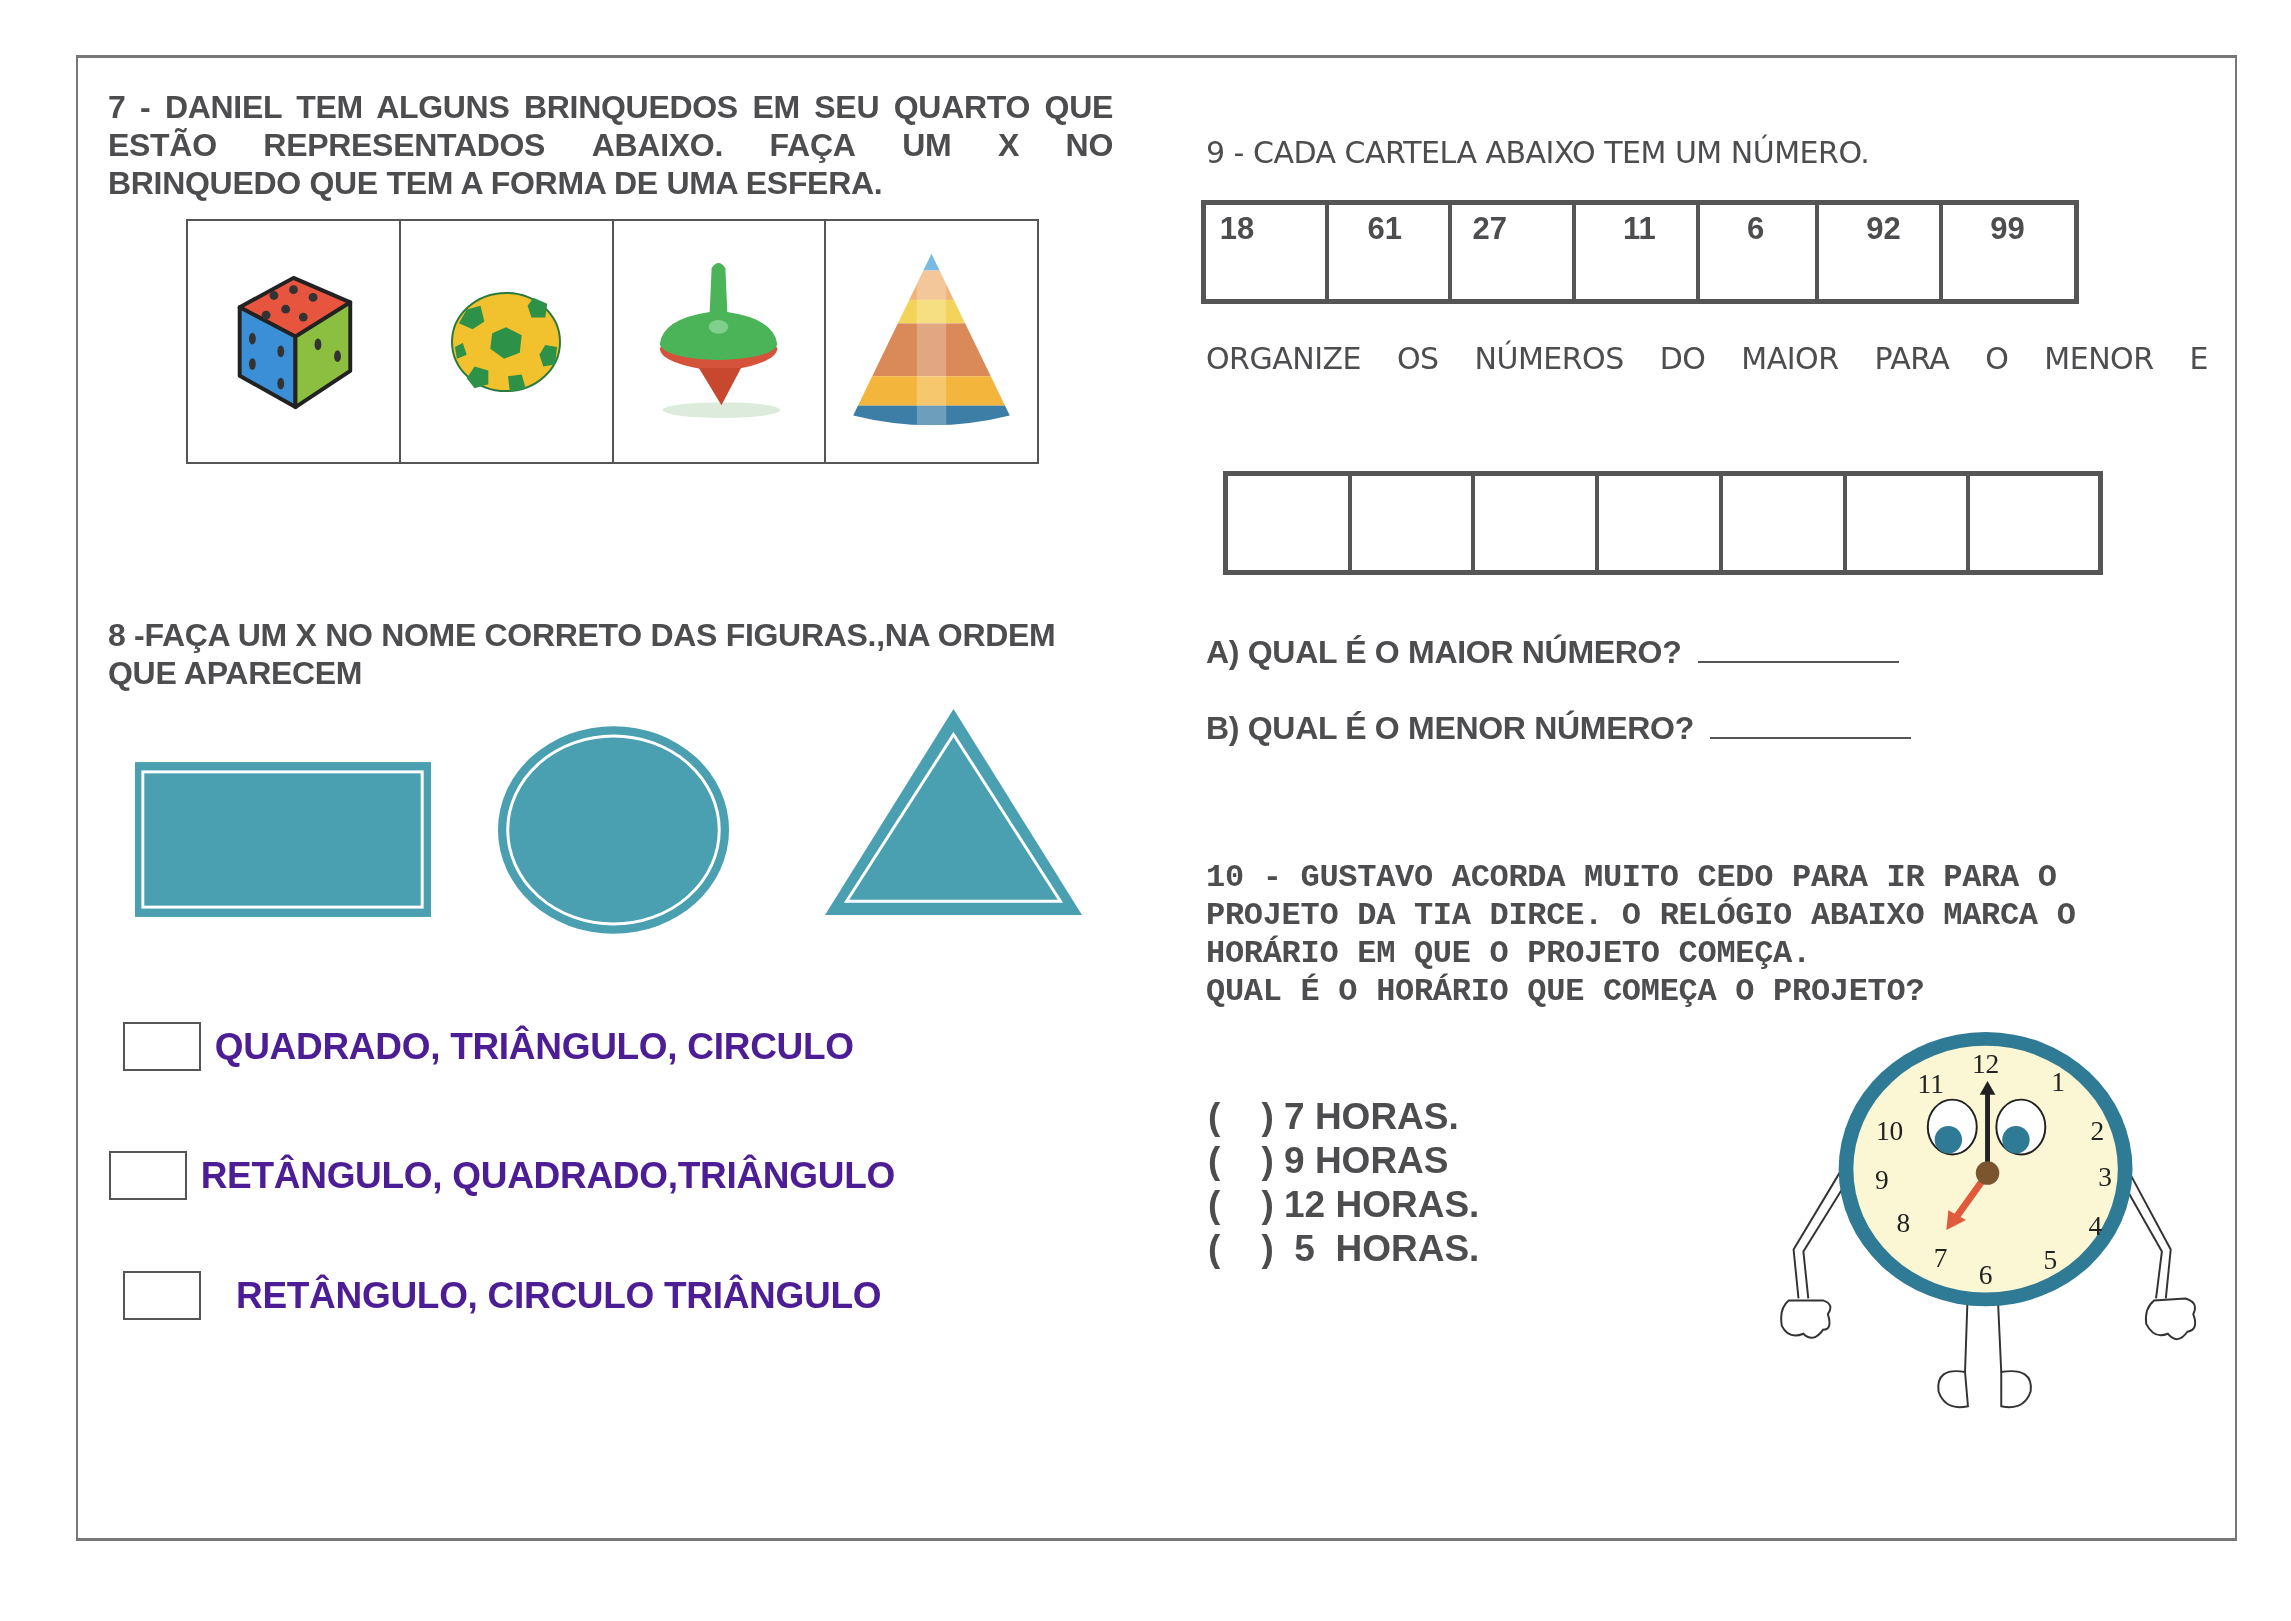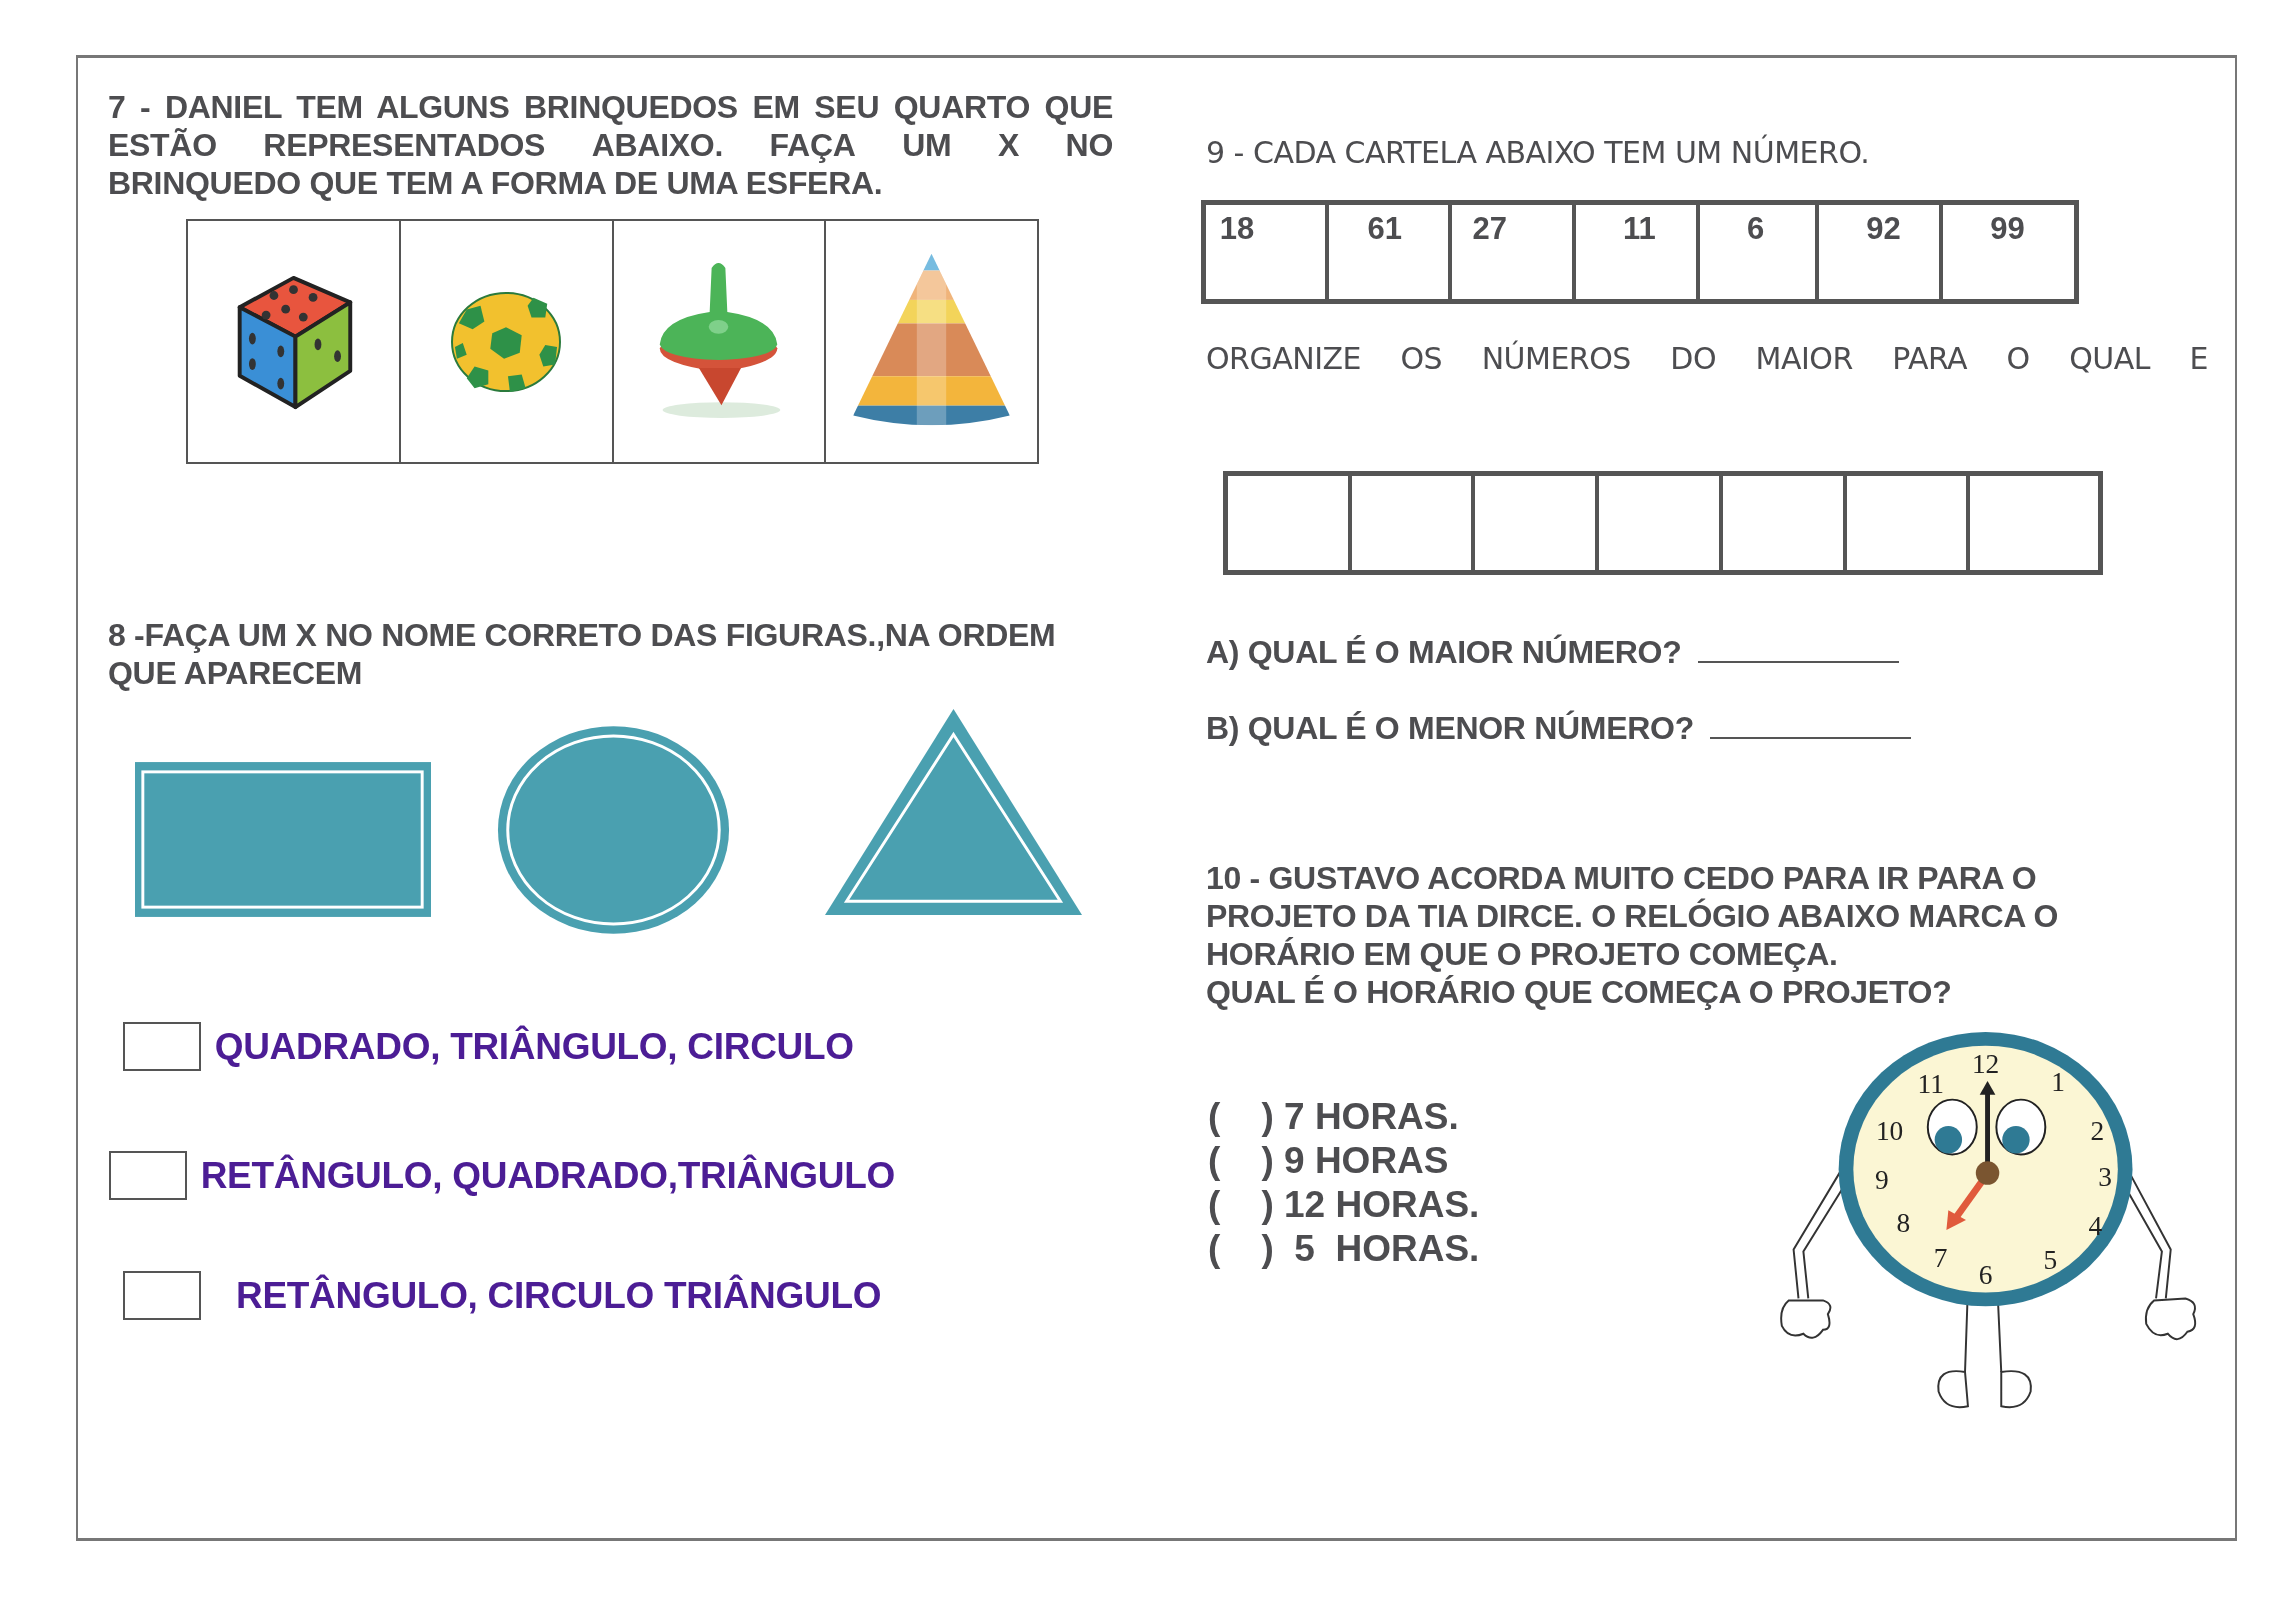--- a/index.html
+++ b/index.html
@@ -181,21 +181,21 @@
 
 <div class="abs light-q" style="left:1206px; top:341px; width:1002px;">
   <span id="q9-instr1" style="display:flex; justify-content:space-between;">
       <span>ORGANIZE</span>
       <span>OS</span>
       <span>NÚMEROS</span>
       <span>DO</span>
       <span>MAIOR</span>
       <span>PARA</span>
       <span>O</span>
-      <span>QUAL</span>
+      <span>MENOR</span>
       <span>E</span>
     </span>
 </div>
 
 <div class="abs answer-boxes" id="q9-answers" style="left:1223px; top:471px; width:880px; height:104px;">
     <div class="ans-box" style="width: 124px;"></div>
     <div class="ans-box" style="width: 124px;"></div>
     <div class="ans-box" style="width: 124px;"></div>
     <div class="ans-box" style="width: 124px;"></div>
     <div class="ans-box" style="width: 124px;"></div>
@@ -205,21 +205,21 @@
 
 <div class="abs bold-q" style="left:1206px; top:632px;">
   <span>A) QUAL É O MAIOR NÚMERO?</span>
   <span class="blank-line" style="width:201px; margin-left:7.8px;"></span>
 </div>
 <div class="abs bold-q" style="left:1206px; top:708px;">
   <span>B) QUAL É O MENOR NÚMERO?</span>
   <span class="blank-line" style="width:201px; margin-left:7.8px;"></span>
 </div>
 
-<div class="abs bold-q" style="left:1206px; top:859px;">
+<div class="abs bold-q" style="left:1206px; top:859px;font-family:Liberation Mono, monospace;">
   <span style="display:block;">10 - GUSTAVO ACORDA MUITO CEDO PARA IR PARA O</span>
   <span style="display:block;">PROJETO DA TIA DIRCE. O RELÓGIO ABAIXO MARCA O</span>
   <span style="display:block;">HORÁRIO EM QUE O PROJETO COMEÇA.</span>
   <span style="display:block;">QUAL É O HORÁRIO QUE COMEÇA O PROJETO?</span>
 </div>
 
 <div class="abs" style="left:1208px; top:1095px;">
   <div class="hour-opt">(    ) 7 HORAS.</div>
   <div class="hour-opt">(    ) 9 HORAS</div>
   <div class="hour-opt">(    ) 12 HORAS.</div>

